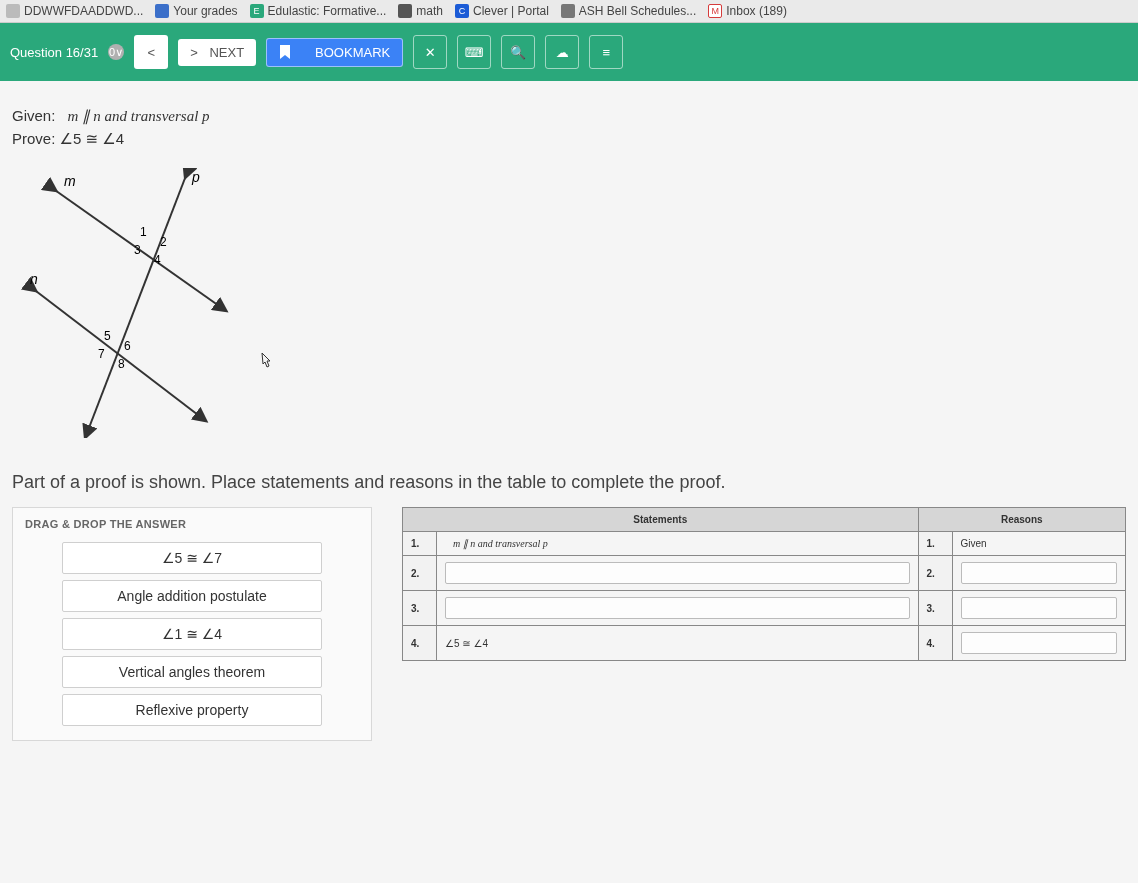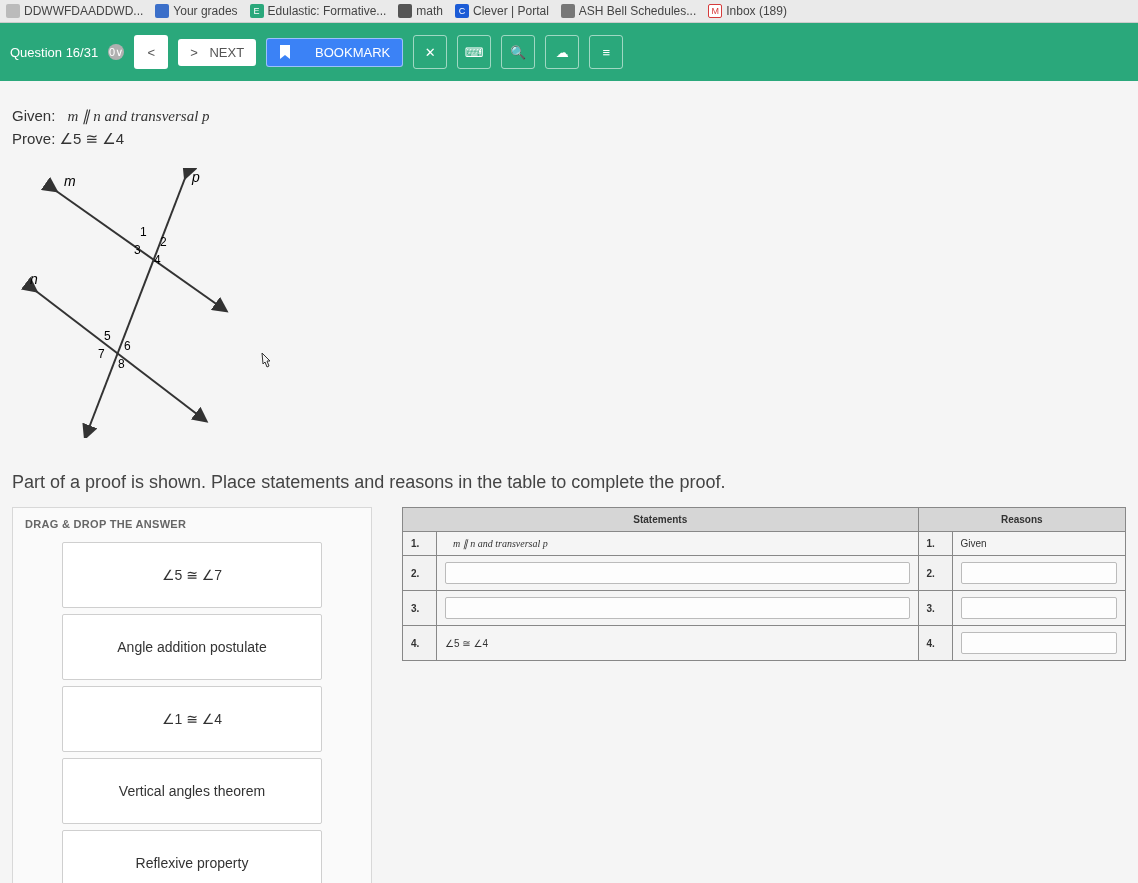--- a/index.html
+++ b/index.html
@@ -23,21 +23,21 @@
   .content { padding:24px 12px 20px; }
   .given-prove { font-size:15px; color:#333; line-height:1.5; margin-bottom:18px; }
   .diagram { margin:10px 0 30px; }
   .instr { font-size:18px; color:#444; margin-bottom:14px; }
 
   
   .lower { display:flex; gap:30px; align-items:flex-start; }
   .dragbox { border:1px solid #d8d8d8; padding:10px 12px 14px; background:#fafafa; width:360px; }
   .dragbox h4 { font-size:11px; font-weight:bold; color:#666; letter-spacing:0.3px; margin-bottom:12px; }
   .dd-list { display:flex; flex-direction:column; gap:6px; align-items:center;}
-  .dd-item { width:260px; text-align:center; padding:24px 4px; border:1px solid #cfcfcf; background:#fff; border-radius:2px; font-size:14px; cursor:grab; }
+  .dd-item { width:260px; text-align:center; padding:7px 4px; border:1px solid #cfcfcf; background:#fff; border-radius:2px; font-size:14px; cursor:grab; }
   
   
   .ptable { flex:1; }
   table { border-collapse:collapse; width:100%; }
   th,td { border:1px solid #888; padding:6px 8px; font-size:10px; vertical-align:middle; }
   th { background:#d6d6d6; font-weight:bold; text-align:center; }
   td.num { width:34px; font-weight:bold; background:#f2f2f2; text-align:left;}
   .drop { display:block; min-height:22px; border:1px solid #bbb; background:#fdfdfd; border-radius:2px; }
   .stmt-text { font-weight:500; }
   .para { font-family: 'Times New Roman', serif; font-style:italic;margin-left:8px; }

